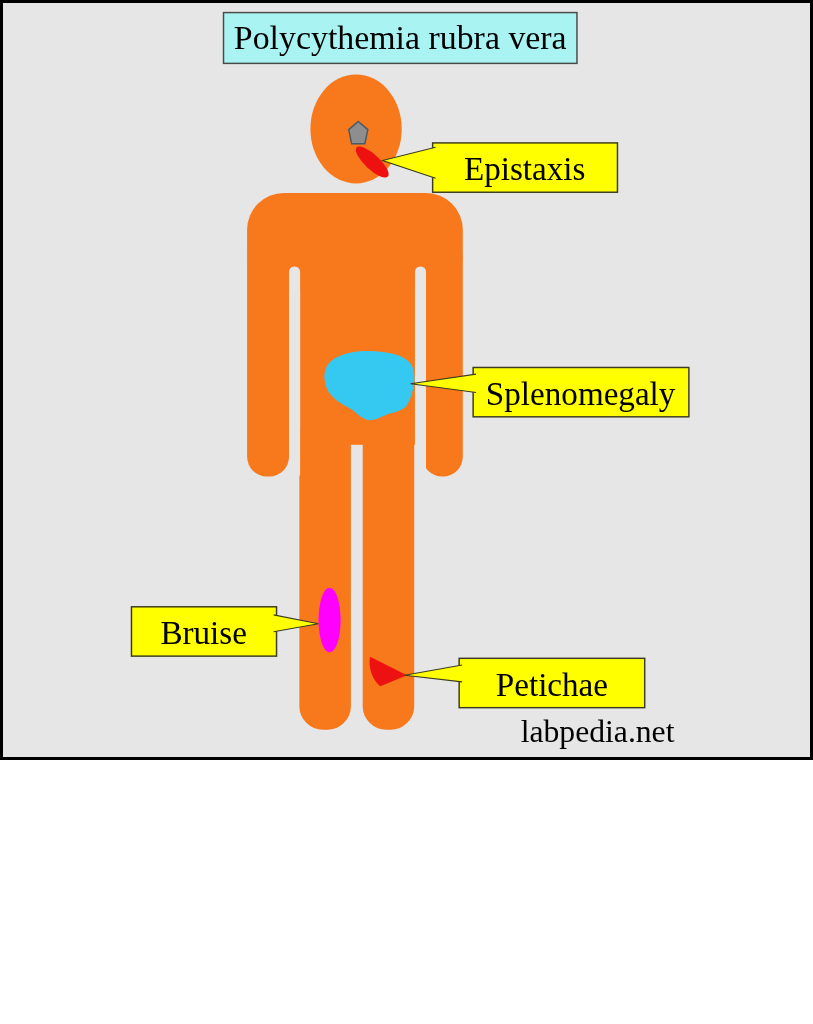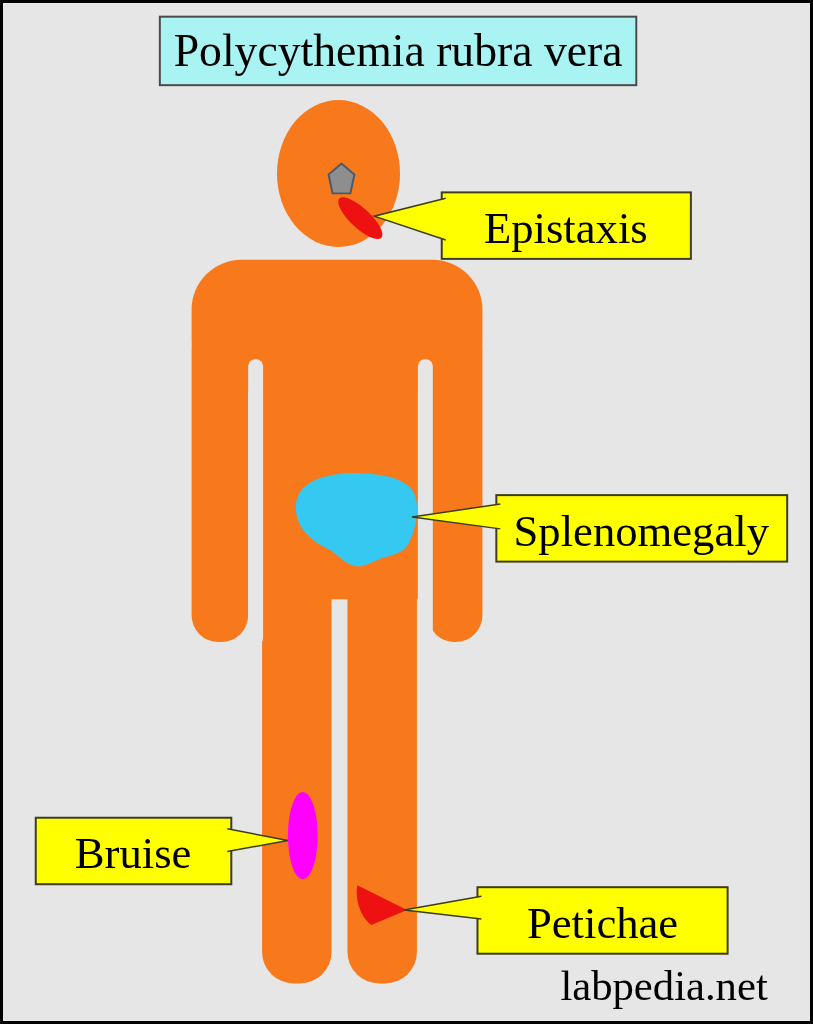--- a/index.html
+++ b/index.html
@@ -4,21 +4,21 @@
 <style>
   html, body {
     margin: 0;
     padding: 0;
     background: #ffffff;
     font-family: "Liberation Serif", serif;
   }
   .canvas {
     position: relative;
     width: 813px;
-    height: 1024px;
+    height: 760px;
     box-sizing: border-box;
     background: #e6e6e6;
     border: 3px solid #000000;
     overflow: hidden;
   }
   .scene {
     position: absolute;
     left: 0; top: 0;
     width: 100%; height: 100%;
   }

